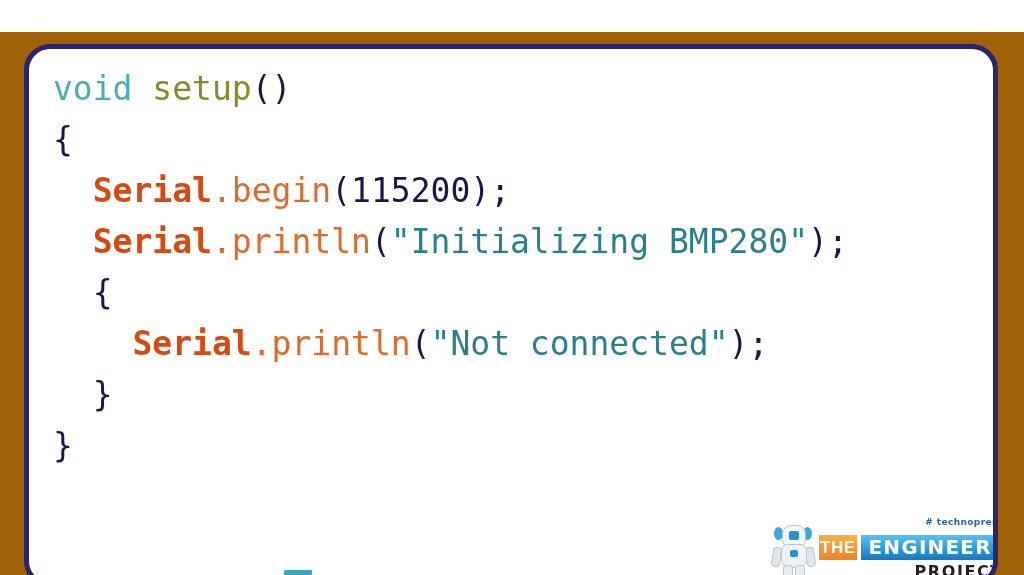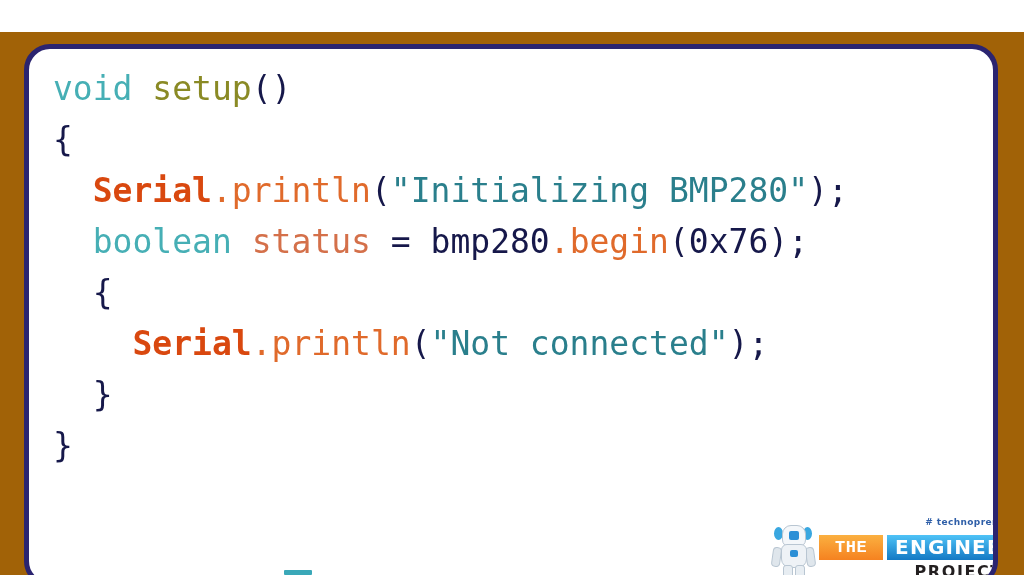--- a/index.html
+++ b/index.html
@@ -95,25 +95,25 @@
     position: absolute;
     left: 52px;
     top: 18px;
     display: flex;
     align-items: stretch;
     height: 25px;
   }
   .logo-the {
     background: linear-gradient(180deg, #fbb040 0%, #f58220 100%);
     color: #ffffff;
-    font-family: Liberation Mono, monospace;
+    font-family: Liberation Sans, sans-serif;
     font-weight: bold;
     font-size: 17px;
     line-height: 25px;
-    padding: 0 16px;
+    padding: 0 1px;
     letter-spacing: 0.5px;
   }
   .logo-eng {
     background: linear-gradient(180deg, #4fc3f7 0%, #1479c4 100%);
     color: #ffffff;
     font-family: "DejaVu Sans", sans-serif;
     font-weight: bold;
     font-size: 20px;
     line-height: 25px;
     padding: 0 8px;
@@ -188,22 +188,22 @@
 </head>
 <body>
 
 <div id="screenshot">
 
   <div class="code-panel">
 
     <div class="code-block">
         <div class="code-line"><span class="t-type">void</span><span class="t-plain"> </span><span class="t-fnname">setup</span><span class="t-punct">()</span></div>
         <div class="code-line"><span class="t-punct">{</span></div>
+        <div class="code-line"><span>  </span><span class="t-object">Serial</span><span class="t-method">.</span><span class="t-method">begin</span><span class="t-punct">(115200);</span></div>
         <div class="code-line"><span>  </span><span class="t-object">Serial</span><span class="t-method">.</span><span class="t-method">println</span><span class="t-punct">(</span><span class="t-string">"Initializing BMP280"</span><span class="t-punct">);</span></div>
-        <div class="code-line"><span>  </span><span class="t-type">boolean</span><span class="t-plain"> </span><span class="t-var">status</span><span class="t-plain"> = </span><span class="t-plain">bmp280</span><span class="t-method">.</span><span class="t-method">begin</span><span class="t-punct">(0x76);</span></div>
         <div class="code-line"><span>  </span><span class="t-punct">{</span></div>
         <div class="code-line"><span>    </span><span class="t-object">Serial</span><span class="t-method">.</span><span class="t-method">println</span><span class="t-punct">(</span><span class="t-string">"Not connected"</span><span class="t-punct">);</span></div>
         <div class="code-line"><span>  </span><span class="t-punct">}</span></div>
         <div class="code-line"><span class="t-punct">}</span></div>
       </div>
 
     <div class="artifact-line"></div>
 
     <div class="logo">
 

